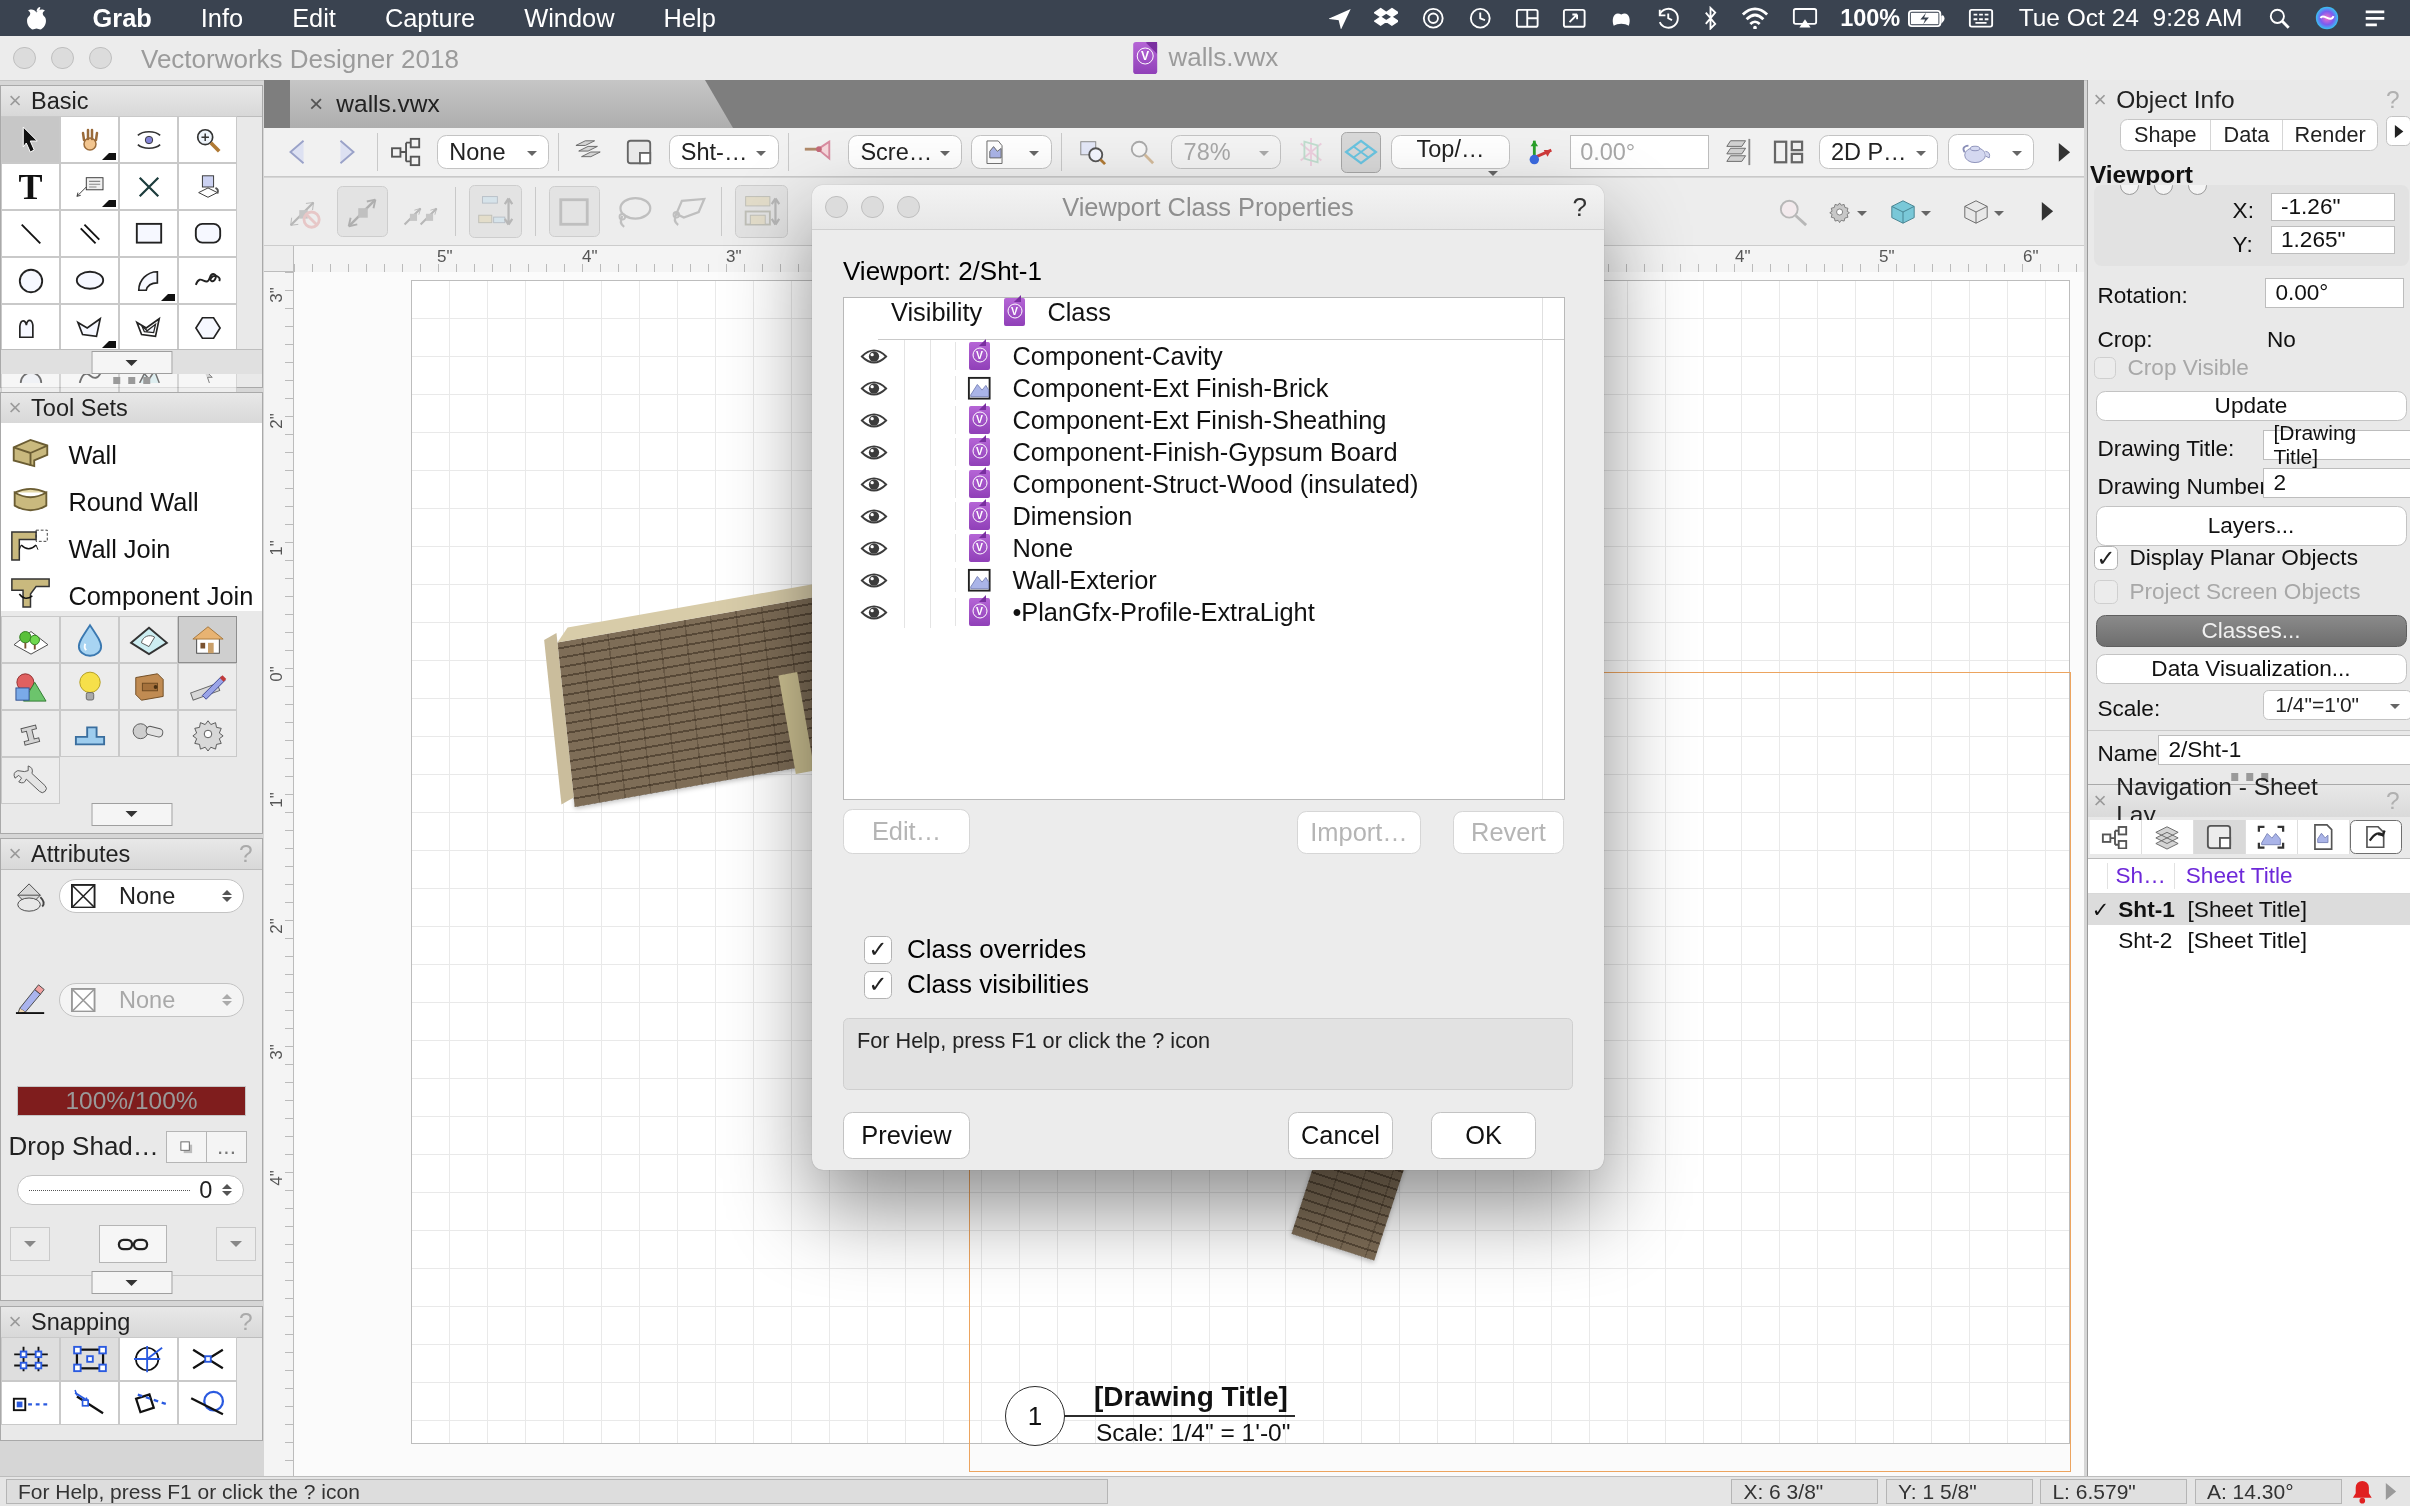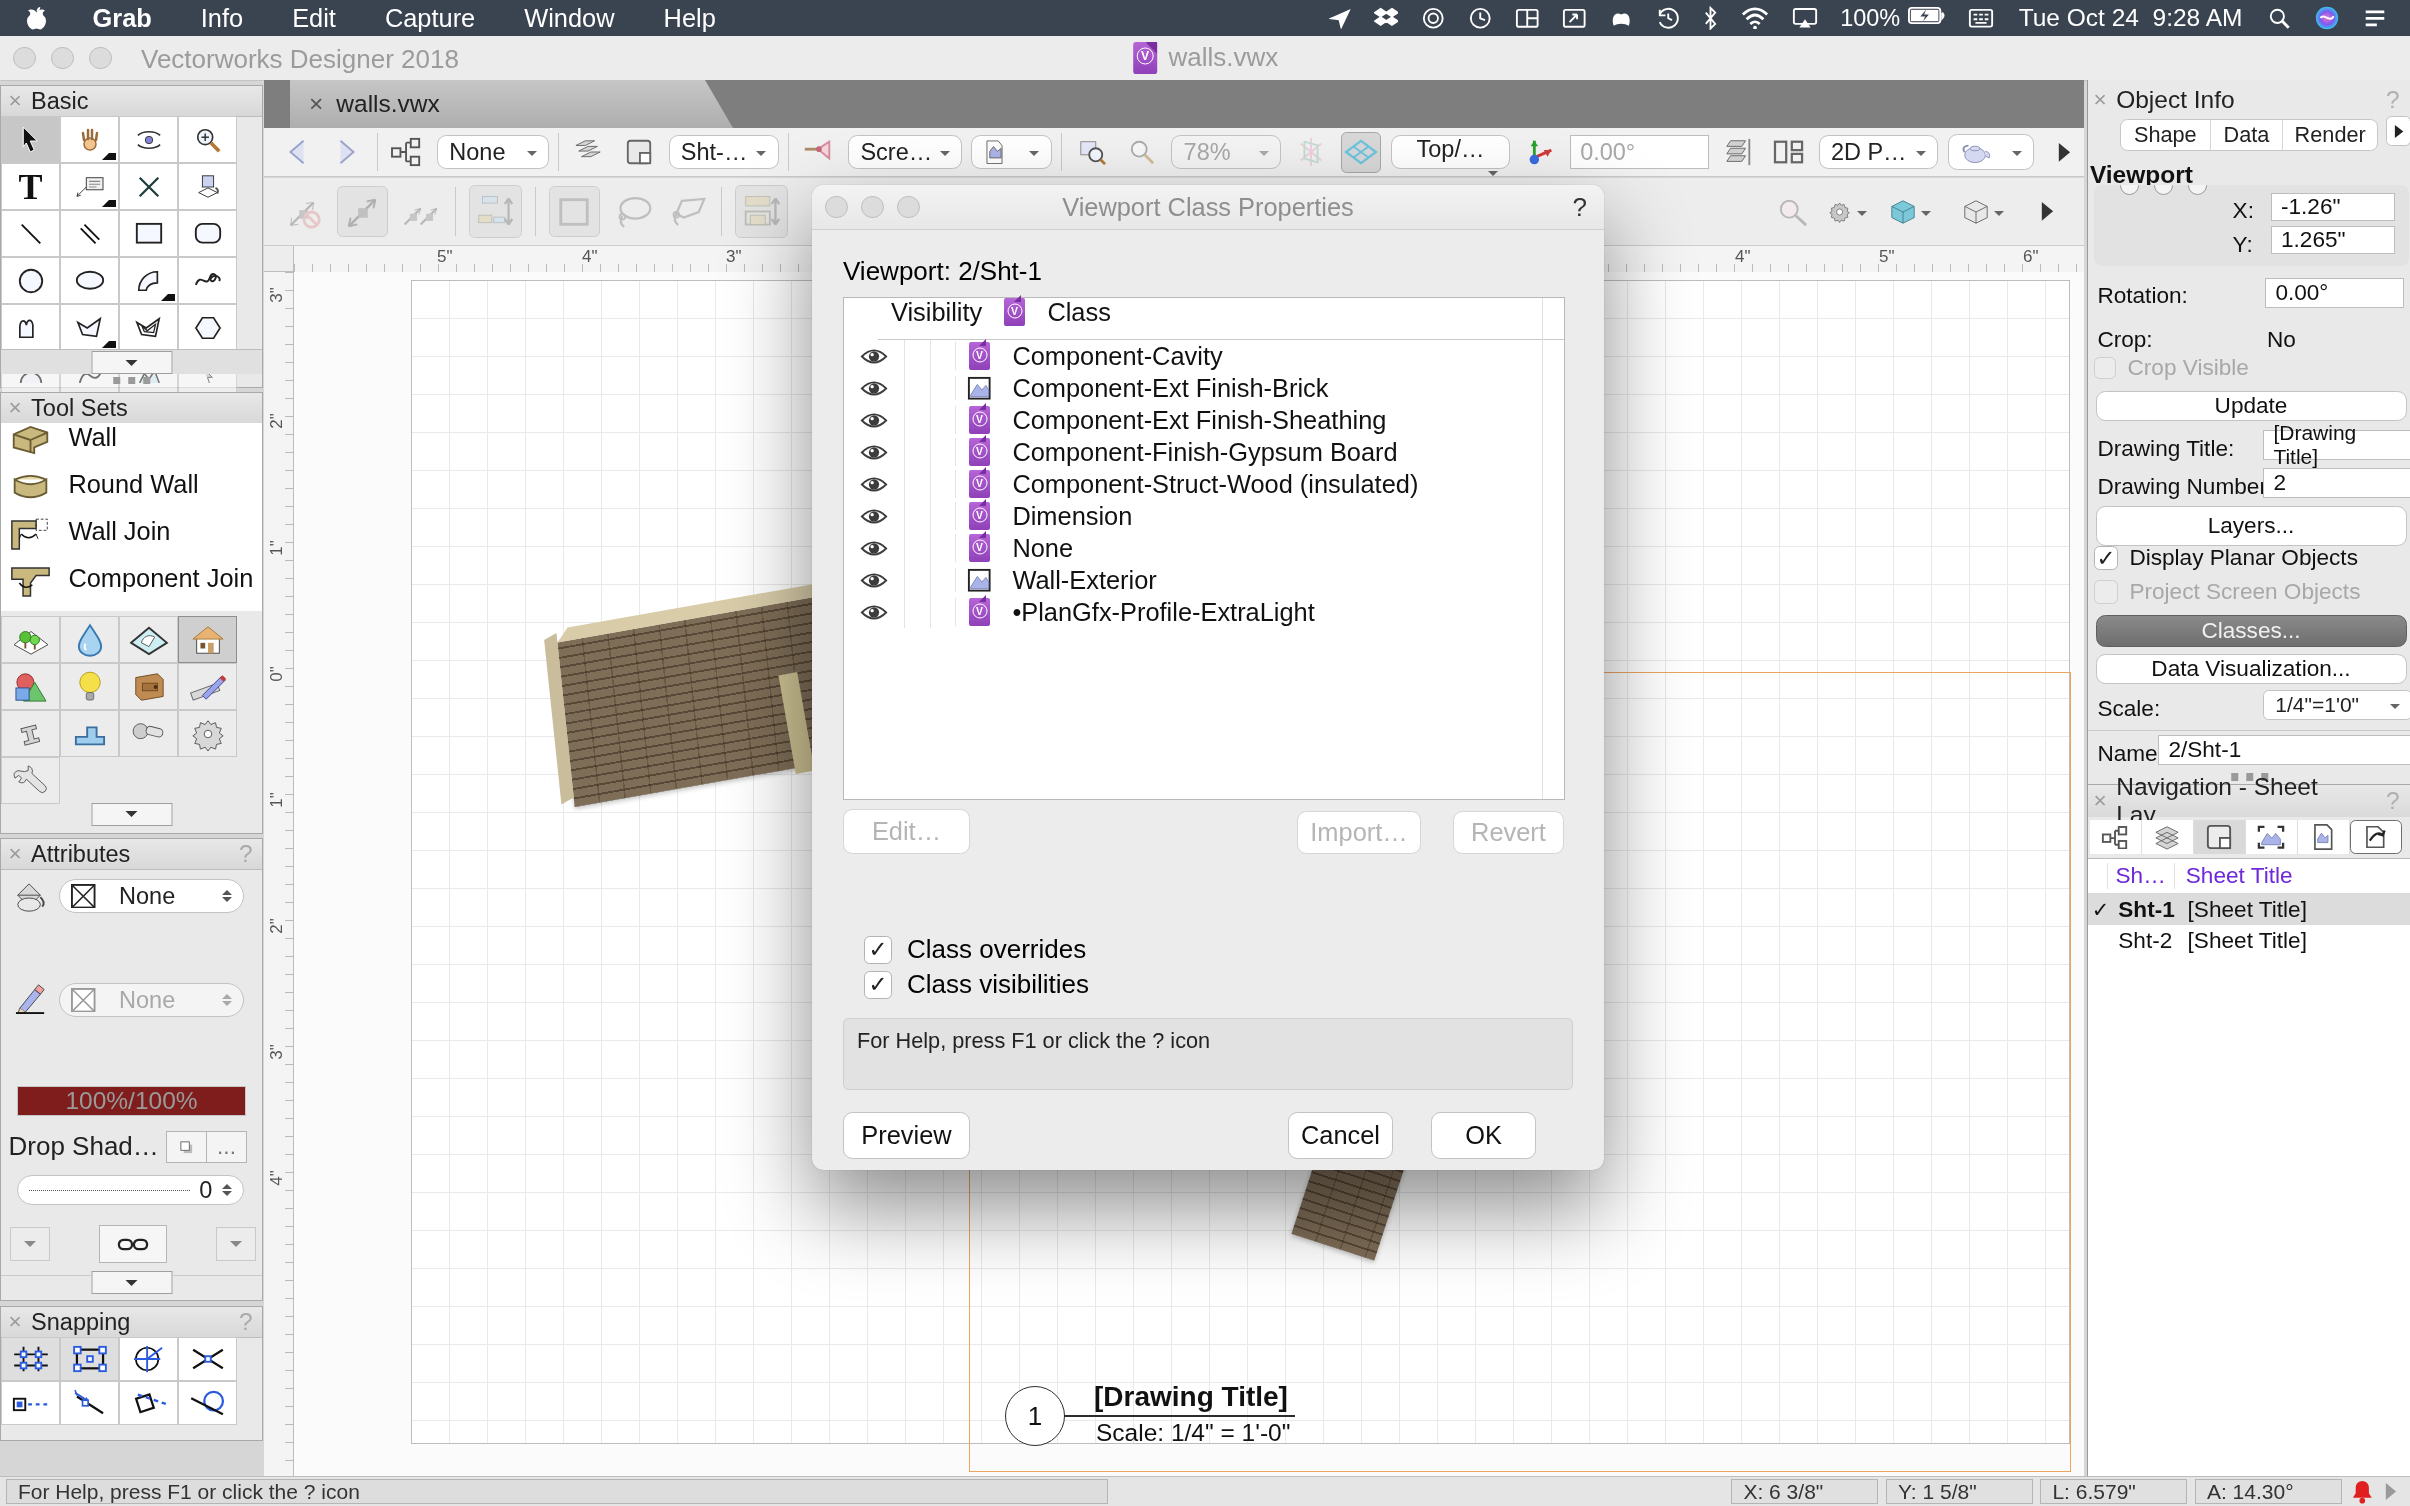--- a/index.html
+++ b/index.html
@@ -9,21 +9,21 @@
   .abs{position:absolute;}
   .row{display:flex;align-items:center;}
   svg{display:block;}
 
   
   #menubar{left:0;top:0;width:2411px;height:36px;background:#3a4350;color:#fff;
     display:flex;align-items:center;font-size:25.4px;}
   #menubar .mi{padding:0 24.5px;}
   #menubar .mi:first-of-type{font-weight:700;}
   #menubar .spacer{flex:1;}
-  .stat{display:flex;margin:0 11.3px;color:#fff;}
+  .stat{display:flex;align-items:center;margin:0 11.3px;color:#fff;font-weight:bold;}
   .stat svg{stroke:#fff;fill:none;stroke-width:2;}
   #menu-clock{font-size:24.5px;margin:0 13px;white-space:pre;}
   #apple-logo{margin:0 21px 0 26px;}
 
   
   #titlebar{left:0;top:36px;width:2411px;height:44px;background:#ececec;border-bottom:0.9px solid #c4c4c4;}
   .light{position:absolute;top:50%;margin-top:-11.3px;width:22.6px;height:22.6px;border-radius:50%;
     background:#dcdcdc;border:0.9px solid #bfbfbf;box-sizing:border-box;}
   #app-title{position:absolute;left:141px;top:7.5px;font-size:26px;color:#9b9b9b;}
   #proxy{position:absolute;left:50%;top:5.6px;transform:translateX(-50%);display:flex;align-items:center;color:#9b9b9b;font-size:26px;}
@@ -96,21 +96,21 @@
   .wall .top{position:absolute;left:0;top:-13px;width:100%;height:13px;background:#d8cca9;transform:skewX(-42deg);transform-origin:bottom left;}
   .wall .end{position:absolute;left:-13px;top:-6.6px;width:13px;height:100%;background:#cabd9c;transform:skewY(-20deg);}
   #anno-circle{position:absolute;width:58px;height:58px;border:1.9px solid #2c2c2c;border-radius:50%;
      display:flex;align-items:center;justify-content:center;font-size:26px;color:#111;background:#fff;}
   #anno-title{position:absolute;font-size:28px;font-weight:700;color:#111;}
   #anno-scale{position:absolute;font-size:24.5px;color:#111;}
   #anno-line{position:absolute;height:1.9px;background:#2c2c2c;}
 
   
   .grid4{display:grid;grid-template-columns:repeat(4,59px);}
-  .ts-item{display:flex;align-items:flex-start;height:47px;background:#fff;font-size:25.4px;color:#111;padding-left:9.4px;}
+  .ts-item{display:flex;align-items:flex-end;height:47px;background:#fff;font-size:25.4px;color:#111;padding-left:9.4px;}
   .ts-item svg{margin-right:17px;}
   .flyout{position:relative;}
   .flyout::after{content:"";position:absolute;right:1.9px;bottom:1.9px;border:7.5px solid transparent;border-right-color:#111;border-bottom-color:#111;width:0;height:0;border-top-width:0;border-left-width:7.5px;}
 
   
   #dialog{left:812px;top:185px;width:792px;height:985px;background:#ececec;border-radius:11.3px;
      box-shadow:0 38px 85px rgba(0,0,0,.45),0 0 0.9px rgba(0,0,0,.4);}
   #dlg-title{position:absolute;left:0;top:0;right:0;height:44px;background:linear-gradient(#f3f3f3,#e7e7e7);
      border-bottom:0.9px solid #cfcfcf;border-radius:11.3px 11.3px 0 0;display:flex;align-items:center;justify-content:center;
      font-size:25.4px;color:#8e8e8e;}

